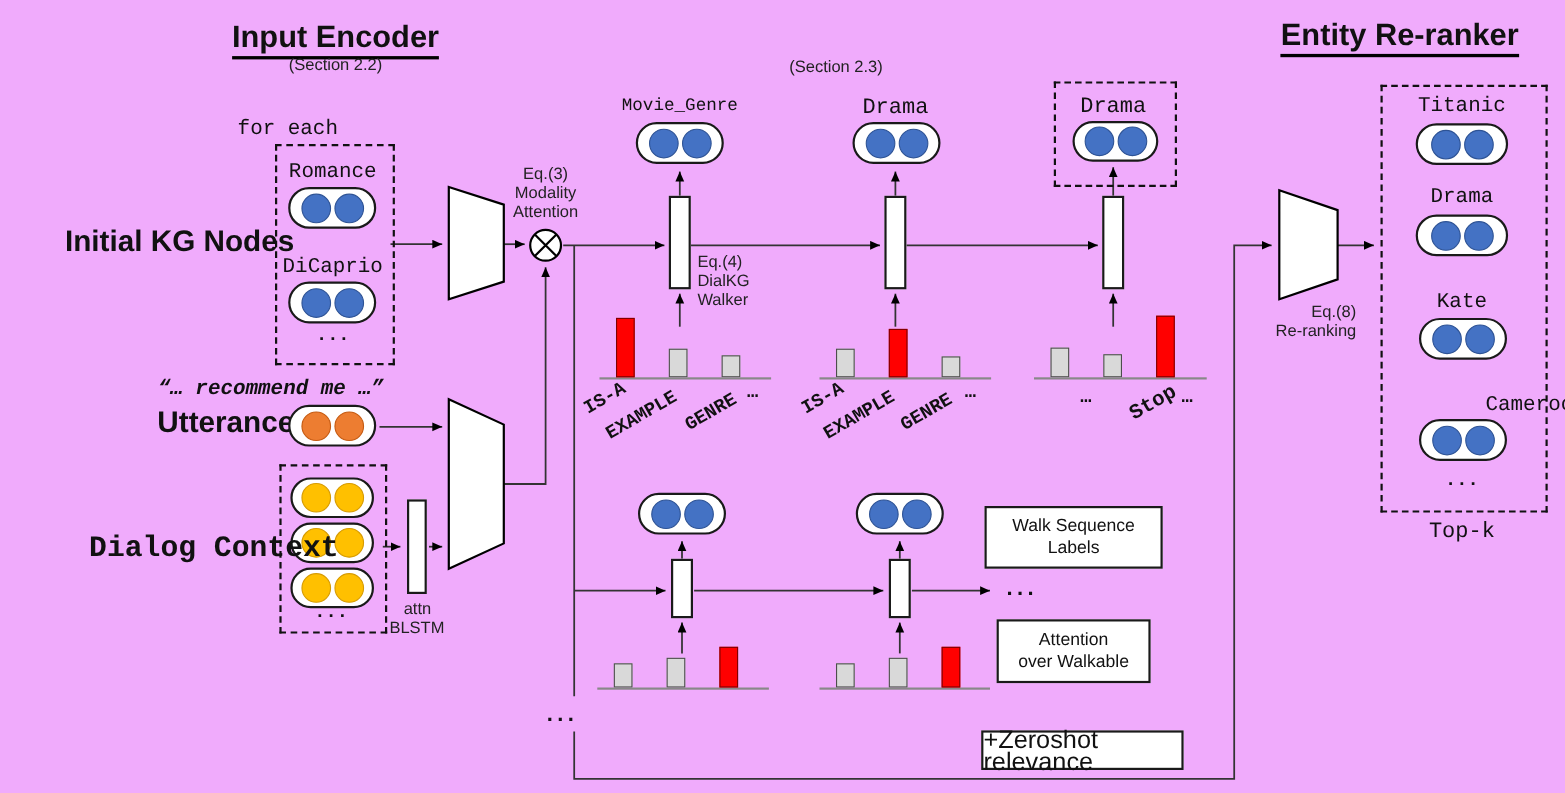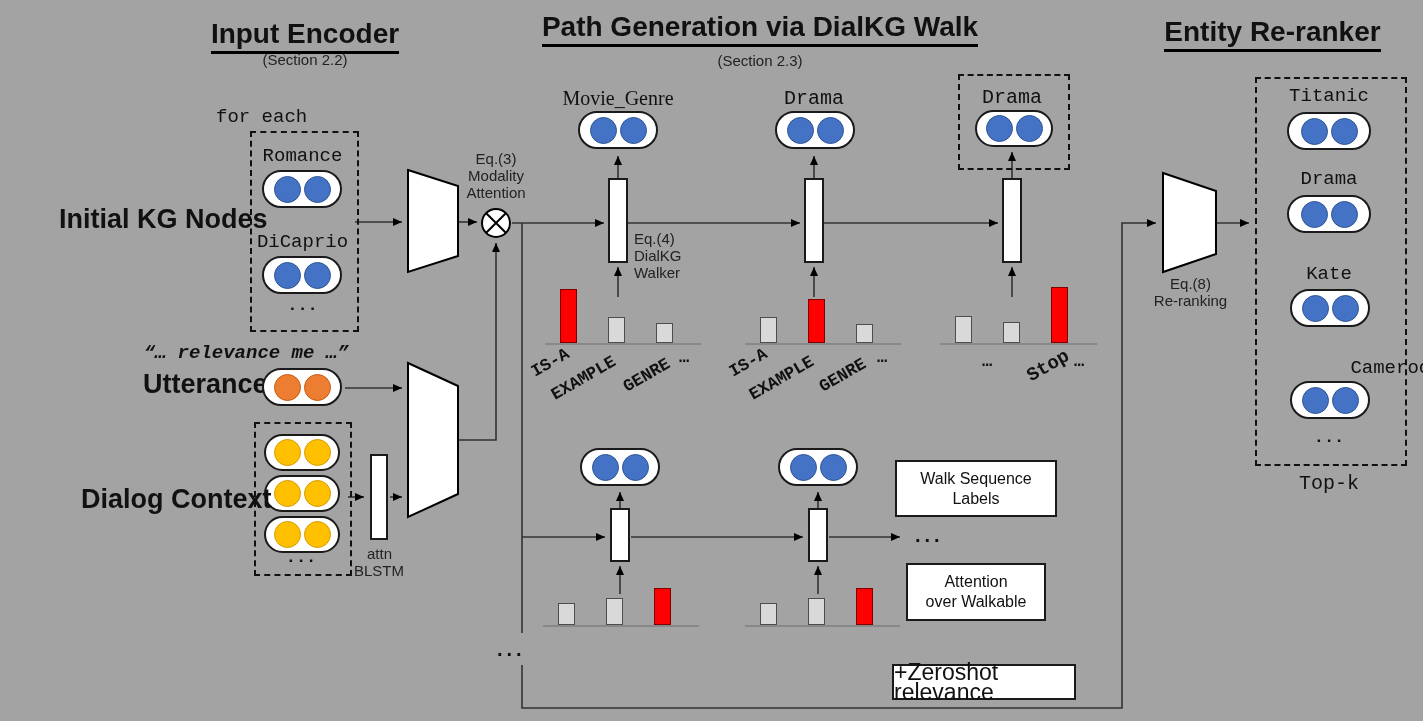--- a/index.html
+++ b/index.html
@@ -1,16 +1,16 @@
 <!DOCTYPE html>
 <html><head>
 <meta charset="utf-8">
 <style>
   html,body{margin:0;padding:0;background:#fff;}
-  .canvas{position:relative;width:1423px;height:721px;background:#a3a3a3;
+  .canvas{position:relative;width:1423px;height:721px;background:#f0abfc;
           font-family:"Liberation Sans",sans-serif;color:#111;overflow:hidden;}
   .abs{position:absolute;}
   svg.wires{position:absolute;left:0;top:0;z-index:1;}
   .layer{position:absolute;left:0;top:0;width:100%;height:100%;z-index:2;}
 
   .title{font-size:28px;font-weight:bold;text-align:center;}
   .title span{display:inline-block;border-bottom:3px solid #000;padding-bottom:1px;}
   .subtitle{font-size:15px;text-align:center;color:#222;}
 
   .biglabel{font-size:27px;font-weight:bold;white-space:nowrap;margin-left:43px;}
@@ -96,73 +96,72 @@
 
       <circle cx="496" cy="223" r="14"></circle>
       <path d="M486.2,213.2 L505.8,232.8 M505.8,213.2 L486.2,232.8" fill="none"></path>
     </g>
   </svg>
 
   <div class="layer">
 
     <div class="abs title" style="left:170px;top:18px;width:270px;"><span>Input Encoder</span></div>
     <div class="abs subtitle" style="left:170px;top:51px;width:270px;">(Section 2.2)</div>
-    <div class="abs title" style="left:500px;top:11px;width:520px;"><span>Path Generation via DialKG Walk</span></div>
     <div class="abs subtitle" style="left:500px;top:52px;width:520px;">(Section 2.3)</div>
     <div class="abs title" style="left:1140px;top:16px;width:265px;"><span>Entity Re-ranker</span></div>
 
     <div class="abs mono" style="left:216px;top:106px;">for each</div>
     <div class="abs dashedbox" style="left:250px;top:131px;width:105px;height:197px;"></div>
     <div class="abs mono center" style="left:250px;top:145px;width:105px;">Romance</div>
     <div class="abs pill" style="left:262px;top:170px;">
         <span class="dot blue"></span>
         <span class="dot blue"></span>
       </div>
     <div class="abs mono center" style="left:250px;top:231px;width:105px;">DiCaprio</div>
     <div class="abs pill" style="left:262px;top:256px;">
         <span class="dot blue"></span>
         <span class="dot blue"></span>
       </div>
     <div class="abs hlabel center" style="left:250px;top:296px;width:105px;">...</div>
     <div class="abs biglabel" style="left:16px;top:204px;">Initial KG Nodes</div>
 
-    <div class="abs mono quote center" style="left:126px;top:342px;width:240px;">“… relevance me …”</div>
+    <div class="abs mono quote center" style="left:126px;top:342px;width:240px;">“… recommend me …”</div>
     <div class="abs biglabel" style="left:100px;top:369px;">Utterance</div>
     <div class="abs pill" style="left:262px;top:368px;">
         <span class="dot orange"></span>
         <span class="dot orange"></span>
       </div>
 
     <div class="abs dashedbox" style="left:254px;top:422px;width:94px;height:150px;"></div>
     <div class="abs pill" style="left:264px;top:434px;width:76px;height:37px;">
         <span class="dot yellow"></span>
         <span class="dot yellow"></span>
       </div>
     <div class="abs pill" style="left:264px;top:475px;width:76px;height:37px;">
         <span class="dot yellow"></span>
         <span class="dot yellow"></span>
       </div>
     <div class="abs pill" style="left:264px;top:516px;width:76px;height:37px;">
         <span class="dot yellow"></span>
         <span class="dot yellow"></span>
       </div>
     <div class="abs hlabel center" style="left:254px;top:548px;width:94px;">...</div>
-    <div class="abs biglabel" style="left:38px;top:484px;">Dialog Context</div>
+    <div class="abs biglabel" style="left:38px;top:484px;font-family:Liberation Mono, monospace;">Dialog Context</div>
 
     <div class="abs cell" style="left:370px;top:454px;width:18px;height:86px;"></div>
     <div class="abs small center" style="left:352px;top:545px;width:55px;">attn</div>
     <div class="abs small center" style="left:346px;top:562px;width:66px;">BLSTM</div>
 
     <div class="abs small center" style="left:453px;top:150px;width:86px;">
       <div>Eq.(3)</div>
       <div>Modality</div>
       <div>Attention</div>
     </div>
 
-    <div class="abs mono center" style="left:545px;top:87px;width:146px;font-size:20px;font-family:Liberation Serif, serif;">Movie_Genre</div>
+    <div class="abs mono center" style="left:545px;top:87px;width:146px;font-size:16px;">Movie_Genre</div>
     <div class="abs pill" style="left:578px;top:111px;">
         <span class="dot blue"></span>
         <span class="dot blue"></span>
       </div>
     <div class="abs cell" style="left:608px;top:178px;width:20px;height:85px;"></div>
     <div class="abs small" style="left:634px;top:230px;">
       <div>Eq.(4)</div>
       <div>DialKG</div>
       <div>Walker</div>
     </div>
@@ -236,21 +235,21 @@
       <div>Labels</div>
     </div>
     <div class="abs notebox" style="left:906px;top:563px;width:140px;height:58px;">
       <div>Attention</div>
       <div>over Walkable</div>
     </div>
     <div class="abs notebox" style="left:892px;top:664px;width:184px;height:36px;font-size:23px;">
       <div>+Zeroshot relevance</div>
     </div>
 
-    <div class="abs small center" style="left:1148px;top:275px;width:85px;">
+    <div class="abs small center" style="left:1148px;top:275px;width:85px;text-align:right;">
       <div>Eq.(8)</div>
       <div>Re-ranking</div>
     </div>
     <div class="abs dashedbox" style="left:1255px;top:77px;width:148px;height:385px;"></div>
     <div class="abs mono center" style="left:1255px;top:85px;width:148px;">Titanic</div>
     <div class="abs pill" style="left:1287px;top:112px;width:84px;height:38px;">
         <span class="dot blue"></span>
         <span class="dot blue"></span>
       </div>
     <div class="abs mono center" style="left:1255px;top:168px;width:148px;">Drama</div>

